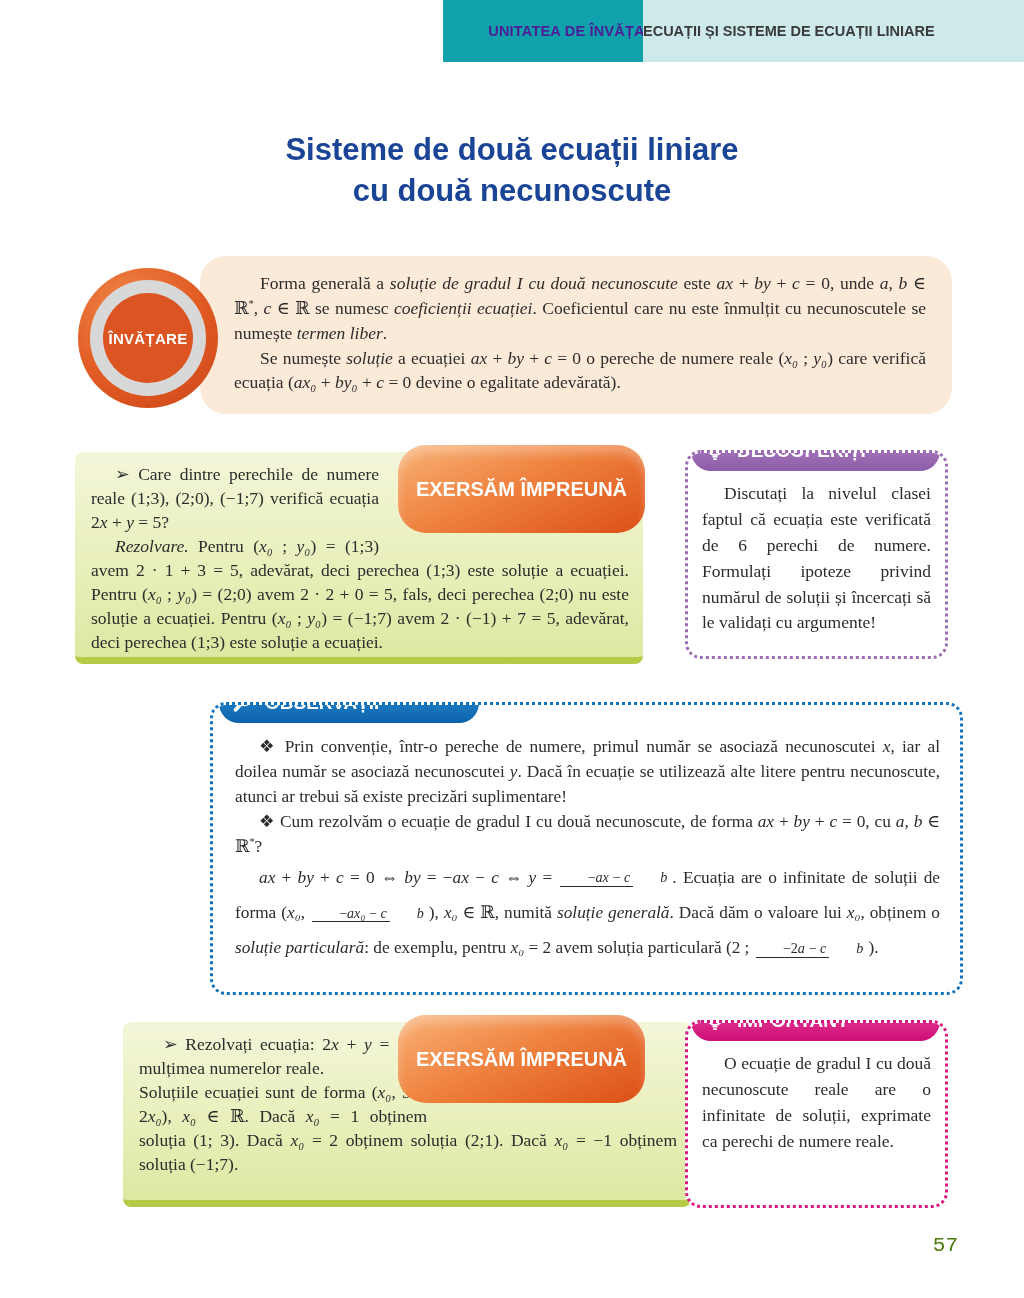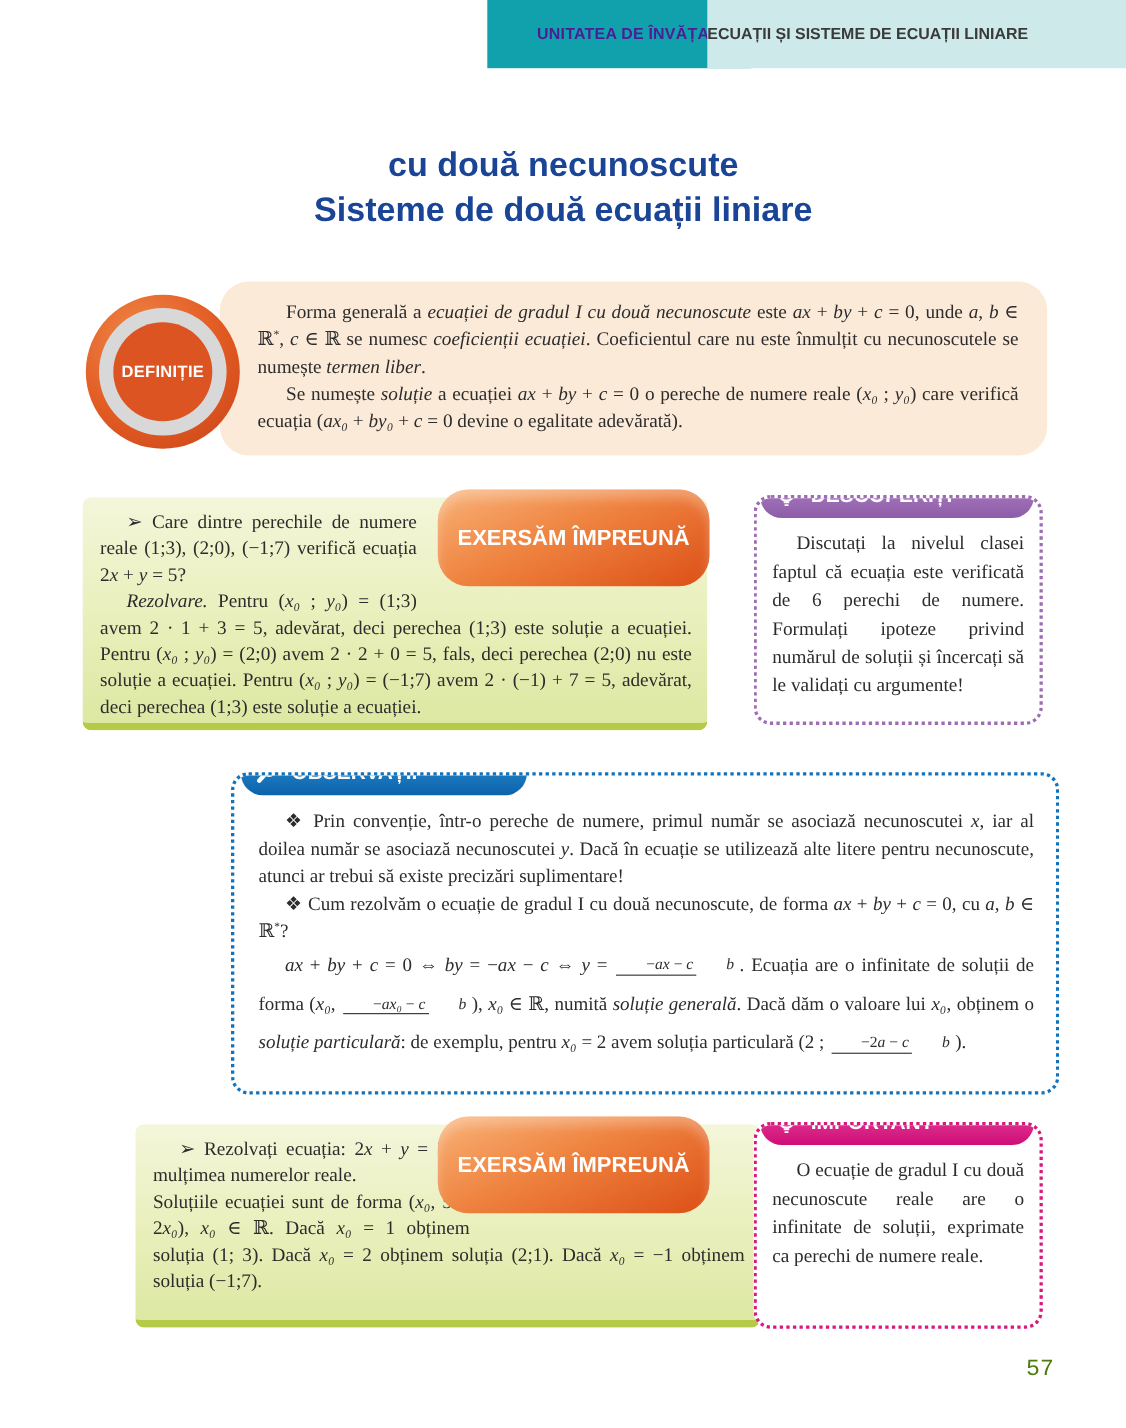--- a/index.html
+++ b/index.html
@@ -116,32 +116,32 @@
 <body>
 
 <div class="hdr-unit">
     <span>UNITATEA DE ÎNVĂȚARE 2</span>
   </div>
 <div class="hdr-chapter">
     <span>ECUAȚII ȘI SISTEME DE ECUAȚII LINIARE</span>
   </div>
 
 <div class="title">
+  <div>Sisteme de două ecuații liniare</div>
   <div>cu două necunoscute</div>
-  <div>Sisteme de două ecuații liniare</div>
 </div>
 
 <div class="def-box">
-  <p>Forma generală a <i>ecuației de gradul I cu două necunoscute</i> este <i>ax</i> + <i>by</i> + <i>c</i> = 0, unde <i>a</i>, <i>b</i> ∈ ℝ<sup>*</sup>, <i>c</i> ∈ ℝ se numesc <i>coeficienții ecuației</i>. Coeficientul care nu este înmulțit cu necunoscutele se numește <i>termen liber</i>.</p>
+  <p>Forma generală a <i>soluție de gradul I cu două necunoscute</i> este <i>ax</i> + <i>by</i> + <i>c</i> = 0, unde <i>a</i>, <i>b</i> ∈ ℝ<sup>*</sup>, <i>c</i> ∈ ℝ se numesc <i>coeficienții ecuației</i>. Coeficientul care nu este înmulțit cu necunoscutele se numește <i>termen liber</i>.</p>
   <p>Se numește <i>soluție</i> a ecuației <i>ax</i> + <i>by</i> + <i>c</i> = 0 o pereche de numere reale (<i>x₀</i> ; <i>y₀</i>) care verifică ecuația (<i>ax₀</i> + <i>by₀</i> + <i>c</i> = 0 devine o egalitate adevărată).</p>
 </div>
 <div class="def-badge">
   <div class="ring"></div>
   <div class="core">
-      <span>DEFINIȚIE</span>
+      <span>ÎNVĂȚARE</span>
     </div>
 </div>
 
 <div class="gbox gbox1">
   <div class="badge-spacer"></div>
   <p>➢ Care dintre perechile de numere reale (1;3), (2;0), (−1;7) verifică ecuația 2<i>x</i> + <i>y</i> = 5?</p>
   <p><i>Rezolvare.</i> Pentru (<i>x₀</i> ; <i>y₀</i>) = (1;3) avem 2 · 1 + 3 = 5, adevărat, deci perechea (1;3) este soluție a ecuației. Pentru (<i>x₀</i> ; <i>y₀</i>) = (2;0) avem 2 · 2 + 0 = 5, fals, deci perechea (2;0) nu este soluție a ecuației. Pentru (<i>x₀</i> ; <i>y₀</i>) = (−1;7) avem 2 · (−1) + 7 = 5, adevărat, deci perechea (1;3) este soluție a ecuației.</p>
 </div>
 <div class="gwrap1">
   <div class="exbadge">

